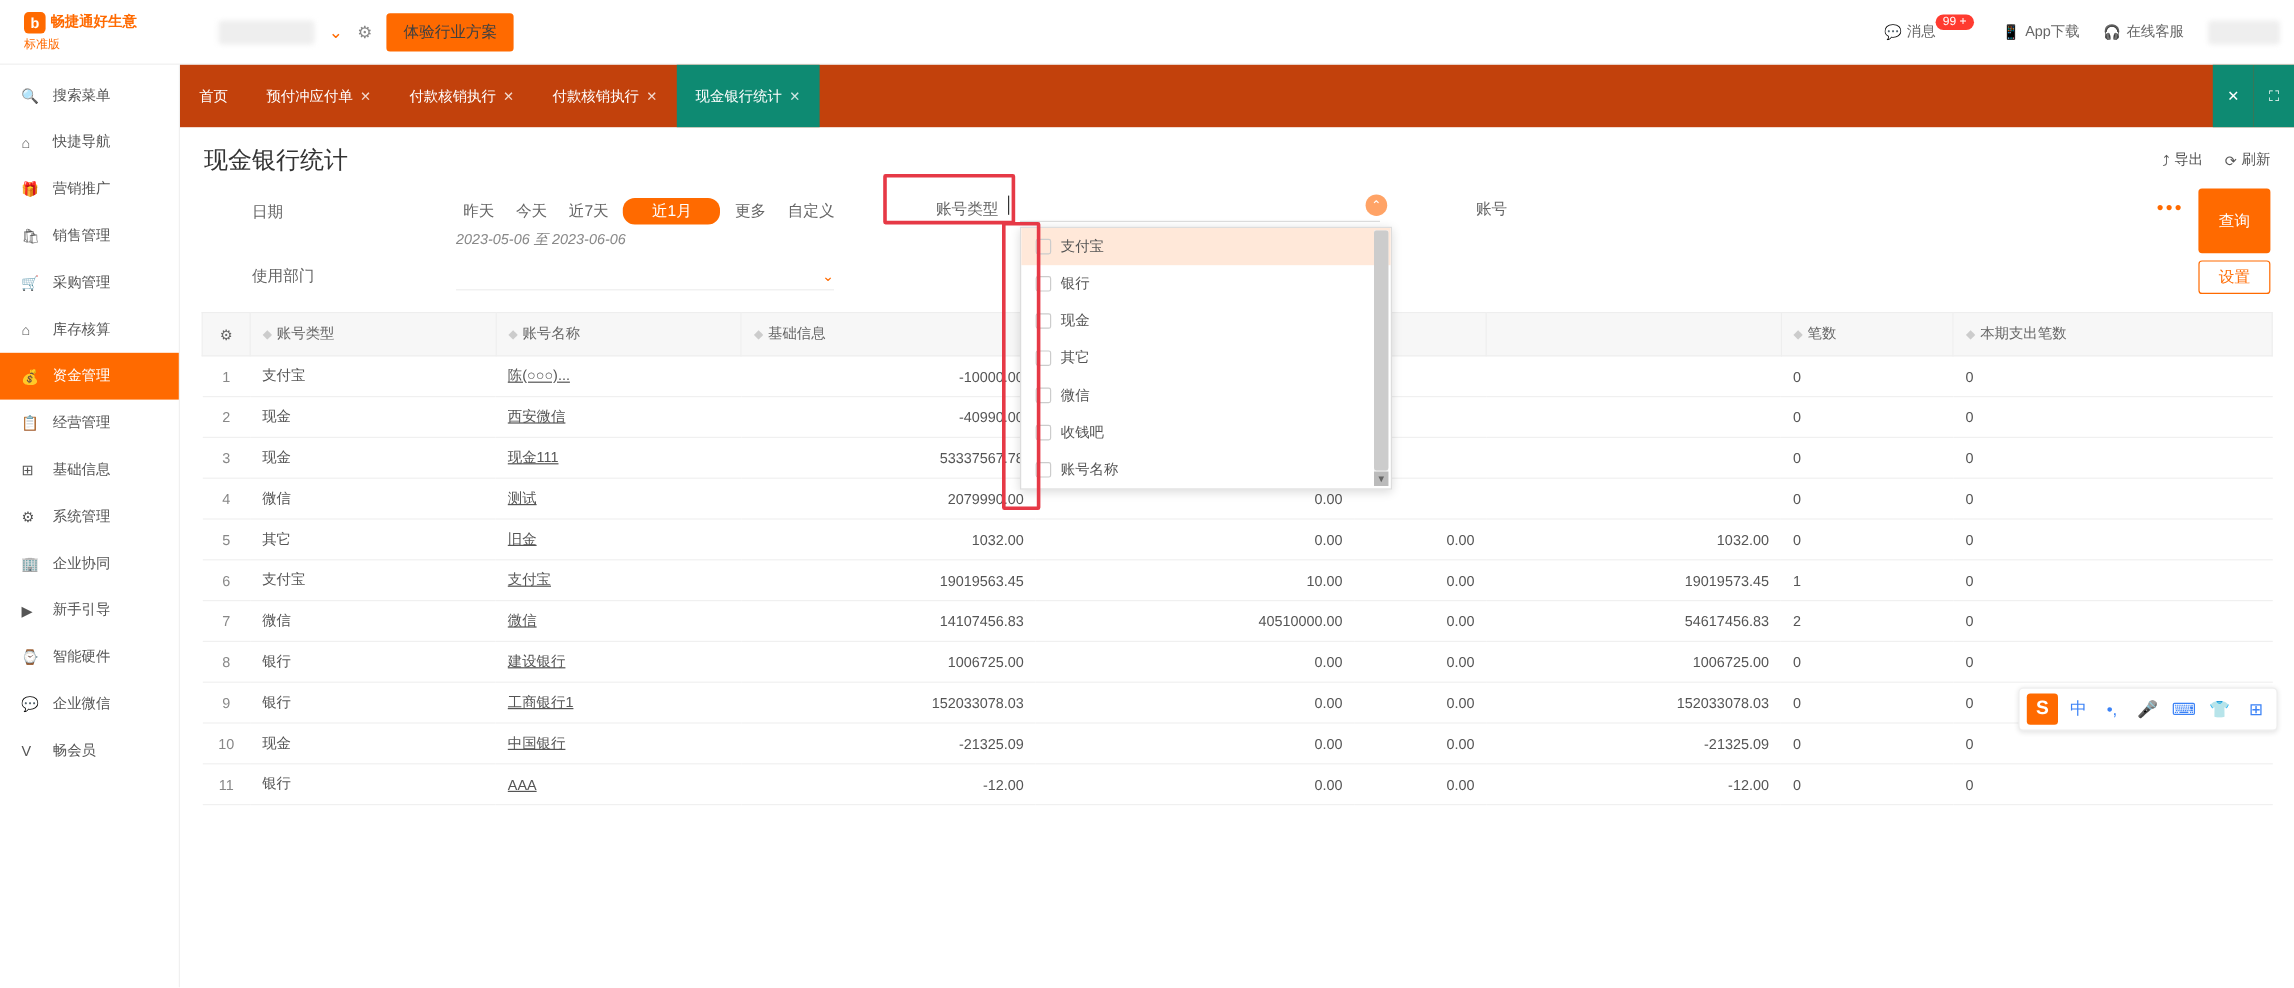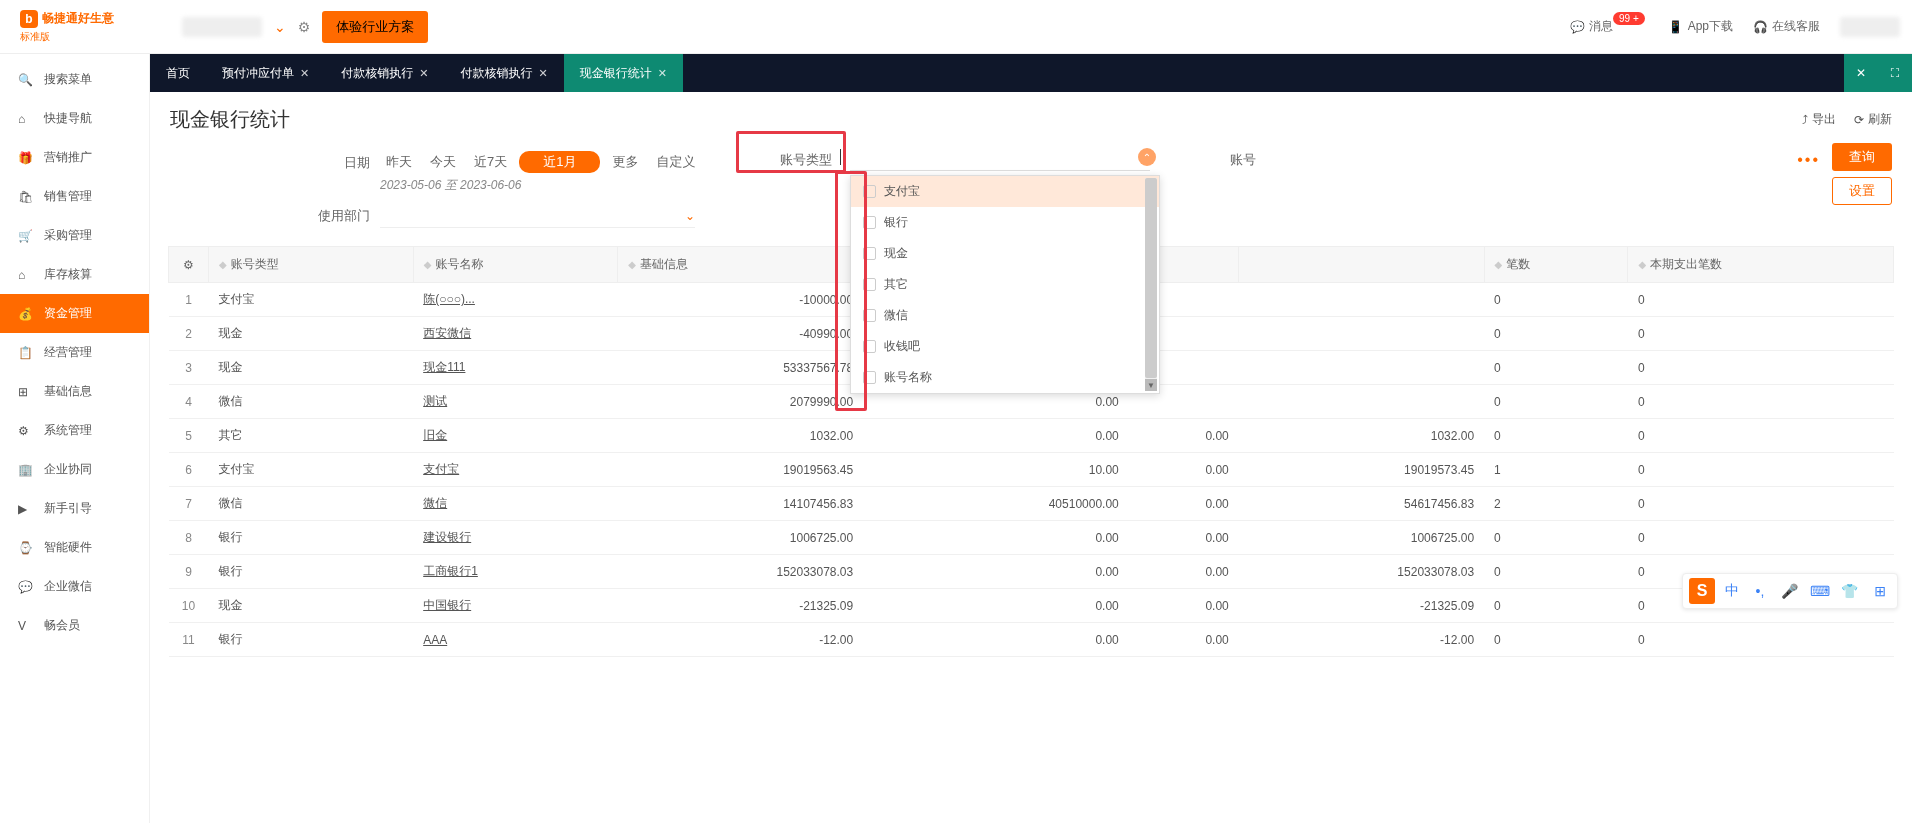--- a/index.html
+++ b/index.html
@@ -8,66 +8,66 @@
 
 .top-header { height: 54px; display: flex; align-items: center; padding: 0 12px; border-bottom: 1px solid #eee; }
 .logo-area { width: 140px; display: flex; flex-direction: column; align-items: flex-start; padding-left: 8px; }
 .logo-main { display: flex; align-items: center; color: #ff6a00; font-size: 14px; font-weight: bold; }
 .logo-icon { width: 18px; height: 18px; background: #ff6a00; border-radius: 4px; margin-right: 4px; display: flex; align-items: center; justify-content: center; color: #fff; }
 .logo-sub { color: #ff6a00; font-size: 10px; margin-top: 2px; }
 .org-select { margin-left: 30px; display: flex; align-items: center; color: #999; }
 .org-blur { width: 80px; height: 20px; background: #eee; filter: blur(2px); border-radius: 3px; }
 .org-caret { color: #ff6a00; margin: 0 12px; font-size: 14px; }
 .gear-btn { color: #888; margin-right: 12px; font-size: 14px; cursor: pointer; }
-.orange-btn { background: #ff6a00; color: #000000; padding: 7px 14px; border-radius: 3px; border: none; cursor: pointer; font-size: 13px; }
+.orange-btn { background: #ff6a00; color: #404040; padding: 7px 14px; border-radius: 3px; border: none; cursor: pointer; font-size: 13px; }
 .header-right { margin-left: auto; display: flex; align-items: center; gap: 20px; color: #666; }
 .hr-item { display: flex; align-items: center; gap: 4px; cursor: pointer; }
 .badge { background: #ff3b30; color: #fff; border-radius: 8px; padding: 1px 6px; font-size: 10px; position: relative; top: -8px; left: -4px; }
 .avatar-blur { width: 60px; height: 20px; background: #eee; filter: blur(2px); border-radius: 3px; }
 
 
 .layout { display: flex; height: 769px; }
 
 
 .sidebar { width: 150px; background: #fff; border-right: 1px solid #f0f0f0; padding-top: 6px; }
 .sb-item { display: flex; align-items: center; padding: 11px 18px; color: #555; cursor: pointer; font-size: 13px; }
 .sb-item.active { background: #ff6a00; color: #fff; }
 .sb-icon { width: 16px; margin-right: 10px; display: inline-flex; }
 
 
-.tabs-bar { background: #0f172a; height: 38px; display: flex; align-items: stretch; }
+.tabs-bar { background: #c2410c; height: 52px; display: flex; align-items: stretch; }
 .tab { padding: 0 16px; color: #fff; display: flex; align-items: center; cursor: pointer; font-size: 13px; position: relative; }
 .tab.active { background: #0e8a72; }
 .tab-close { margin-left: 6px; font-size: 11px; opacity: .8; }
 .tabs-right { margin-left: auto; display: flex; }
 .tabs-right-btn { width: 34px; display: flex; align-items: center; justify-content: center; color: #fff; cursor: pointer; background: #0e8a72; }
 
 
 .content { flex: 1; display: flex; flex-direction: column; background: #fff; }
 .page-head { display: flex; align-items: center; padding: 14px 20px 10px; }
 .page-title { font-size: 20px; color: #333; }
 .page-head-actions { margin-left: auto; display: flex; gap: 18px; color: #555; }
 .ph-act { display: flex; align-items: center; gap: 4px; cursor: pointer; font-size: 13px; }
 
 
 .filter-area { padding: 8px 40px 8px 60px; position: relative; }
 .filter-row { display: flex; align-items: flex-start; margin-bottom: 10px; }
-.filter-label { width: 170px; text-align: right; color: #666; padding-right: 10px; padding-top: 3px; font-size: 13px; }
+.filter-label { width: 170px; color: #666; padding-right: 10px; padding-top: 3px; font-size: 13px; }
 .date-opts { display: flex; align-items: flex-end; gap: 6px; color: #666; flex-wrap: wrap; }
 .date-opt { padding: 2px 6px; cursor: pointer; font-size: 13px; }
 .date-opt.active { background: #ff6a00; color: #fff; border-radius: 10px; padding: 2px 24px; }
 .date-range { color: #888; margin-top: 4px; font-size: 12px; font-style: italic; }
 .acct-type-label { position: absolute; left: 630px; top: 8px; color: #666; font-size: 13px; }
 .acct-type-box { position: absolute; left: 700px; top: 2px; width: 300px; height: 26px; border-bottom: 1px solid #ddd; }
 .acct-type-cursor { position: absolute; left: 690px; top: 6px; width: 1px; height: 16px; background: #333; }
 .collapse-btn { position: absolute; left: 988px; top: 5px; width: 18px; height: 18px; background: #ffa366; border-radius: 50%; display: flex; align-items: center; justify-content: center; color: #fff; cursor: pointer; font-size: 10px; }
 .acct-label { position: absolute; left: 1080px; top: 8px; color: #666; font-size: 13px; }
 .ellipsis-btn { position: absolute; right: 92px; top: 8px; color: #ff6a00; cursor: pointer; font-size: 16px; letter-spacing: 2px; }
 .filter-actions { position: absolute; right: 20px; top: 0; display: flex; flex-direction: column; gap: 6px; }
-.btn-query { background: #ff6a00; color: #fff; border: none; padding: 5px 16px; border-radius: 3px; cursor: pointer; font-size: 13px; }
+.btn-query { background: #ff6a00; color: #fff; border: none; padding: 18px 16px; border-radius: 3px; cursor: pointer; font-size: 13px; }
 .btn-set { background: #fff; color: #ff6a00; border: 1px solid #ff6a00; padding: 4px 16px; border-radius: 3px; cursor: pointer; font-size: 13px; }
 .dept-select { width: 315px; border-bottom: 1px solid #eee; height: 24px; display: flex; align-items: center; justify-content: flex-end; color: #ff6a00; cursor: pointer; }
 
 
 .table-wrap { padding: 0 18px; }
 table { width: 100%; border-collapse: collapse; }
 th { background: #f7f7f7; text-align: left; padding: 9px 10px; color: #666; font-weight: normal; border: 1px solid #eee; font-size: 12px; white-space: nowrap; }
 th .sort { color: #ccc; margin-right: 4px; font-size: 10px; display: inline-block; }
 td { padding: 8px 10px; border-bottom: 1px solid #f0f0f0; color: #555; font-size: 12px; }
 td.num { text-align: right; }

